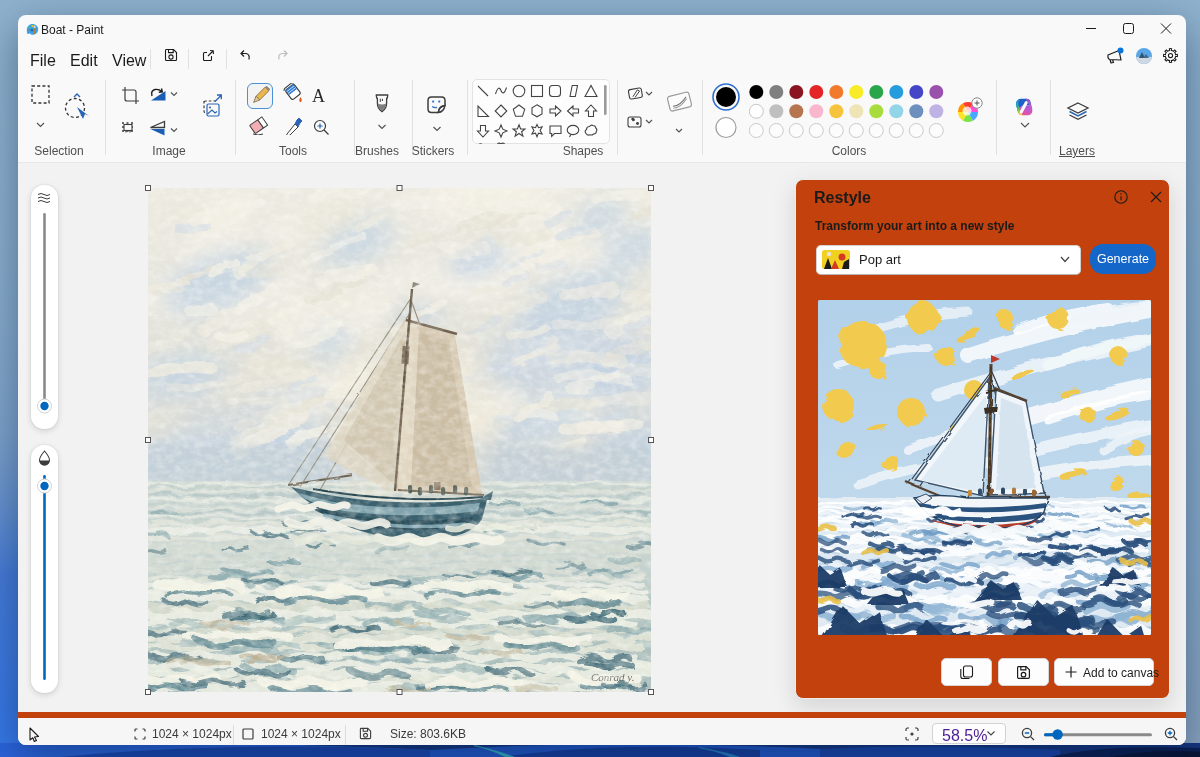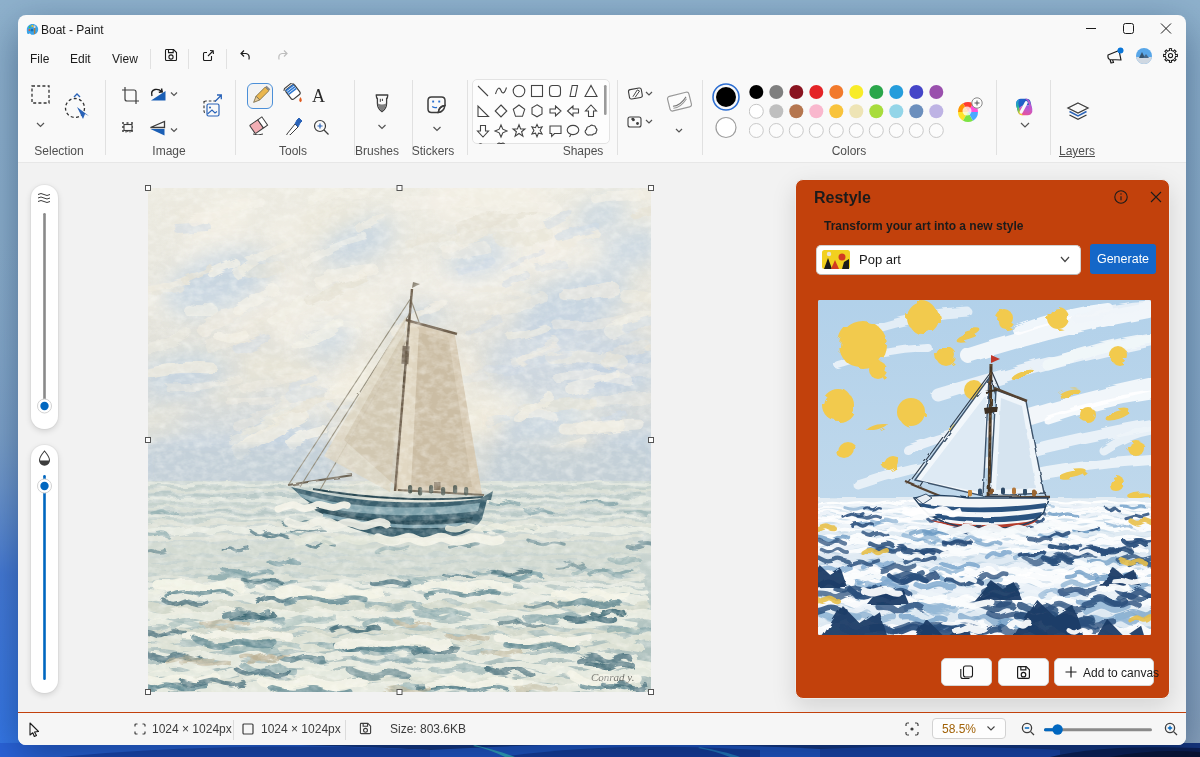--- a/index.html
+++ b/index.html
@@ -11,24 +11,24 @@
     left:18px; top:15px; width:1168px; height:730px;
     background:#f9f9f9; border-radius:8px;
     box-shadow:0 12px 40px rgba(0,30,70,.45);
     overflow:hidden;
   }
   .txt { color:#1b1b1b; }
   #titlebar { left:0; top:0; width:100%; height:29px; }
   #menubar { left:0; top:29px; width:100%; height:30px; }
   #ribbon { left:0; top:59px; width:100%; height:88px; background:#f9f9f9; }
   #contentarea { left:0; top:147px; width:100%; height:550px; background:#f2f2f2; border-top:1px solid #e7e7e7;}
-  #statusbar { left:0; top:697px; width:100%; height:33px; background:#f6f6f6; border-top:1px solid #c2410c; }
+  #statusbar { left:0; top:697px; width:100%; height:33px; background:#f6f6f6; border-top:6px solid #c2410c; }
   .vsep { position:absolute; width:1px; background:#e1e1e1; }
   .grouplabel { position:absolute; font-size:12px; color:#4f4f4f; text-align:center; transform:translateX(-50%); top:70px; }
-  .menuitem { position:absolute; font-size:12px; color:#1b1b1b; top:7.5px; }
+  .menuitem { position:absolute; font-size:16px; color:#1b1b1b; top:7.5px; }
 </style>
 </head>
 <body>
 <svg id="wall" class="abs" viewBox="0 0 1200 757" preserveAspectRatio="none">
   <defs>
     <linearGradient id="wg1" x1="0" y1="0" x2="0" y2="1">
       <stop offset="0" stop-color="#8fb2cd"></stop>
       <stop offset="0.75" stop-color="#87a9c8"></stop>
       <stop offset="1" stop-color="#8aa2bc"></stop>
     </linearGradient>
@@ -827,36 +827,36 @@
     <div id="restyle" class="abs" style="left:777px;top:16px;width:375px;height:520px;background:#c2410c;border-radius:8px;border:1px solid #ececec;box-shadow:0 8px 24px rgba(0,0,0,.13);">
       <div class="abs" style="left:18px;top:9px;font-size:16px;font-weight:700;color:#1b1b1b;">Restyle</div>
       <svg class="abs" style="left:318px;top:10px" width="14" height="14" viewBox="0 0 14 14" fill="none" stroke="#1b1b1b" stroke-width="1.1">
         <circle cx="7" cy="7" r="6.2"></circle>
         <path d="M7 6.2 V 10.2"></path>
           <circle cx="7" cy="4" r="0.7" fill="#1b1b1b" stroke="none"></circle>
       </svg>
       <svg class="abs" style="left:354px;top:11px" width="12" height="12" viewBox="0 0 12 12" fill="none" stroke="#1b1b1b" stroke-width="1.1">
         <path d="M1 1 L 11 11 M11 1 L 1 11"></path>
       </svg>
-      <div class="abs" style="left:28px;top:39px;font-size:12px;font-weight:700;color:#1b1b1b;">Transform your art into a new style</div>
+      <div class="abs" style="left:19px;top:39px;font-size:12px;font-weight:700;color:#1b1b1b;">Transform your art into a new style</div>
 
       <div class="abs" style="left:20px;top:65px;width:265px;height:30px;background:#fff;border:1px solid #d1d1d1;border-bottom-color:#b5b5b5;border-radius:5px;"></div>
       <svg class="abs" style="left:26px;top:70px" width="28" height="19" viewBox="0 0 28 19">
         <rect width="28" height="19" rx="2.5" fill="#f2d01f"></rect>
         <path d="M2 19 L 6 8 L 10 19 Z" fill="#1b1b1b"></path>
         <path d="M9 19 L 13 10 L 17 19 Z" fill="#d23b22"></path>
         <circle cx="20" cy="7" r="3.5" fill="#d23b22"></circle>
         <path d="M22 12 l 5 -3 v 10 h -7 Z" fill="#1b1b1b"></path>
         <circle cx="7" cy="4" r="2.2" fill="#e8e4d8"></circle>
       </svg>
       <div class="abs" style="left:63px;top:72px;font-size:13px;color:#1b1b1b;">Pop art</div>
       <svg class="abs" style="left:263px;top:75px" width="12" height="9" viewBox="0 0 12 9">
           <path d="M2 2 L 6 6.5 L 10 2" fill="none" stroke="#444" stroke-width="1.2"></path>
         </svg>
-      <div class="abs" style="left:294px;top:64px;width:66px;height:30px;background:#1467c8;border-radius:3px;color:#fff;font-size:12.5px;display:flex;align-items:center;justify-content:center;">Generate</div>
+      <div class="abs" style="left:294px;top:64px;width:66px;height:30px;background:#1467c8;border-radius:13px;color:#fff;font-size:12.5px;display:flex;align-items:center;justify-content:center;">Generate</div>
 
       <div id="previewimg" class="abs" style="left:22px;top:120px;width:333px;height:335px;background:#b8d4e8;border-radius:2px;overflow:hidden;"><svg width="333" height="335" viewBox="0 0 333 335">
 <defs>
 <linearGradient id="psky" x1="0" y1="0" x2="0" y2="1">
  <stop offset="0" stop-color="#b2d1ea"></stop>
  <stop offset="1" stop-color="#c8dded"></stop>
 </linearGradient>
 <linearGradient id="psea" x1="0" y1="0" x2="0" y2="1">
  <stop offset="0" stop-color="#d8e6f0"></stop>
  <stop offset="0.5" stop-color="#c6d9e8"></stop>
@@ -1208,21 +1208,21 @@
       <path d="M4.5 1.8 V 4.6 H 9.2 V 1.8"></path>
       <circle cx="7" cy="9" r="2.1"></circle>
     </svg>
     <div class="abs" style="left:360px;top:9px;font-size:12px;color:#3a3a3a;margin-left:12px;">Size: 803.6KB</div>
     
     <svg class="abs" style="left:887px;top:9px" width="14" height="14" viewBox="0 0 14 14" fill="none" stroke="#3d3d3d" stroke-width="1.2">
       <path d="M1 4 V 2.5 Q 1 1 2.5 1 H 4 M10 1 H 11.5 Q 13 1 13 2.5 V 4 M13 10 V 11.5 Q 13 13 11.5 13 H 10 M4 13 H 2.5 Q 1 13 1 11.5 V 10"></path>
       <circle cx="7" cy="7" r="1.6" fill="#3d3d3d" stroke="none"></circle>
     </svg>
     <div class="abs" style="left:914px;top:5px;width:74px;height:21px;background:#fdfdfd;border:1px solid #d2d2d2;border-radius:4px;"></div>
-    <div class="abs" style="left:924px;top:9px;font-size:12px;color:#a16207;">58.5%</div>
+    <div class="abs" style="left:924px;top:9px;font-size:16px;color:#4c1d95;">58.5%</div>
     <svg class="abs" style="left:968px;top:12px" width="10" height="8" viewBox="0 0 10 8">
         <path d="M1.5 1.5 L 5 5 L 8.5 1.5" fill="none" stroke="#444" stroke-width="1.1"></path>
       </svg>
     <svg class="abs" style="left:1003px;top:9px" width="14" height="14" viewBox="0 0 14 14" fill="none">
       <circle cx="6" cy="6" r="4.6" stroke="#3d3d3d" stroke-width="1.3"></circle>
       <line x1="9.6" y1="9.6" x2="13" y2="13" stroke="#3d3d3d" stroke-width="1.3"></line>
       <path d="M3.8 6 h 4.4" stroke="#0067c0" stroke-width="1.3"></path>
     </svg>
     <rect>
     <svg class="abs" style="left:1026px;top:14px" width="108" height="6" viewBox="0 0 108 6">

